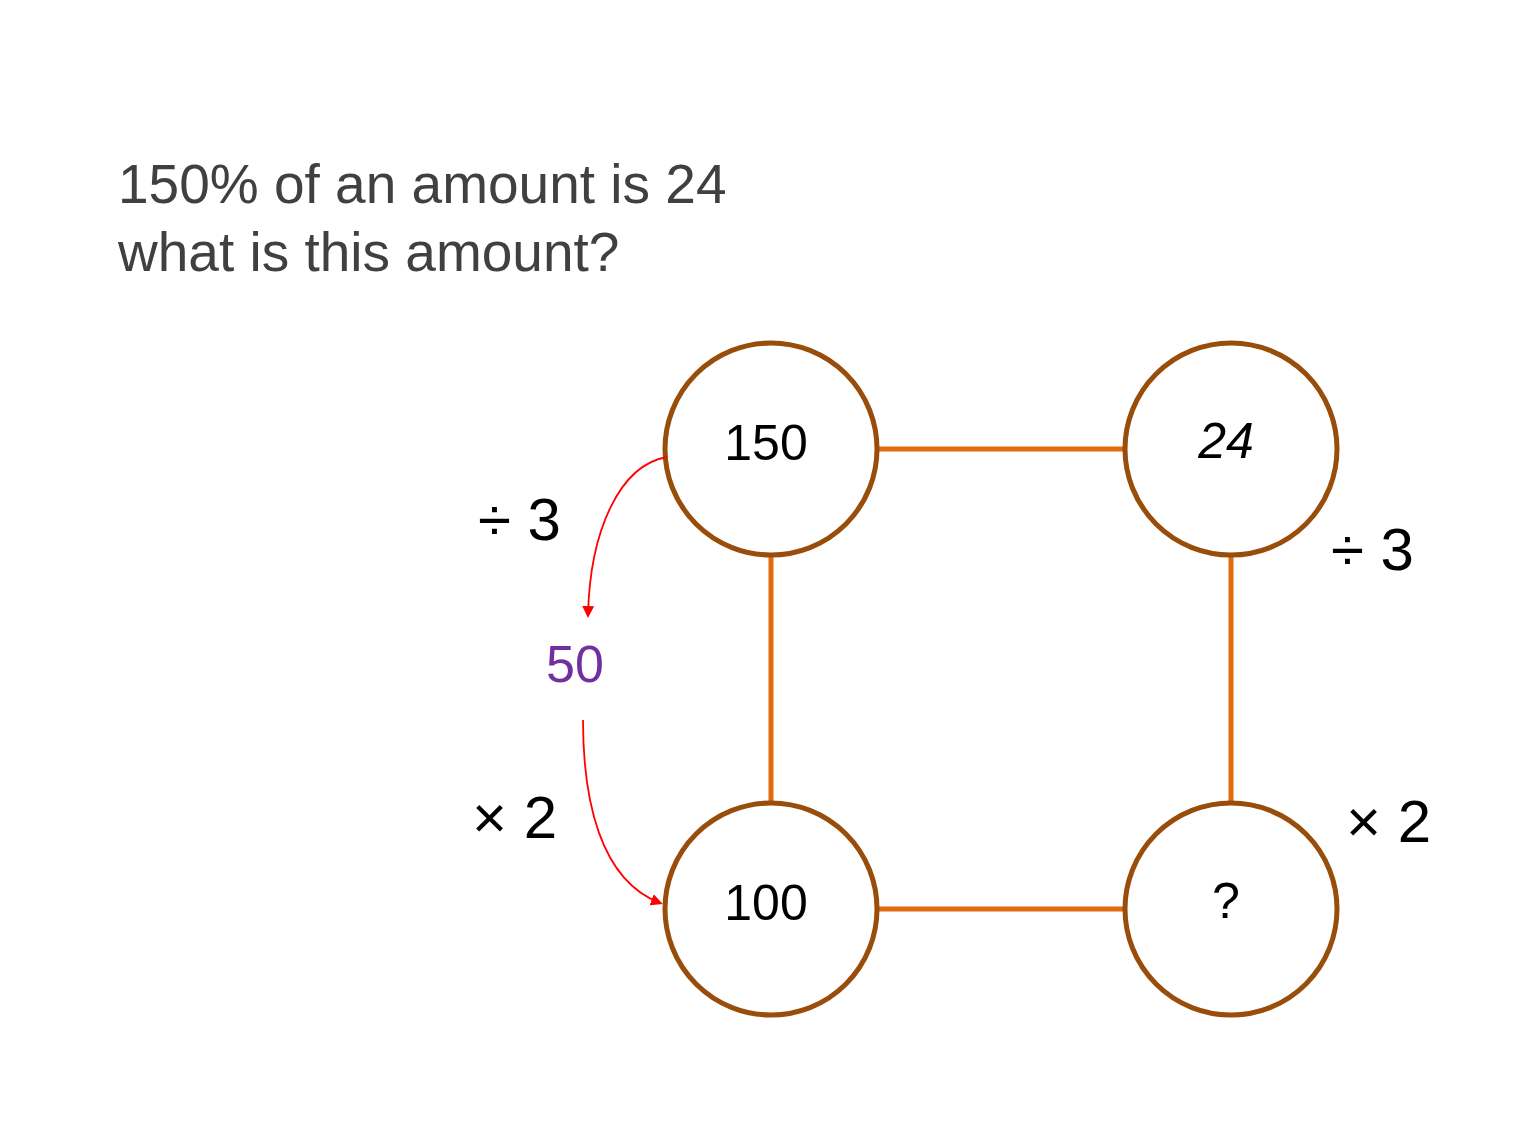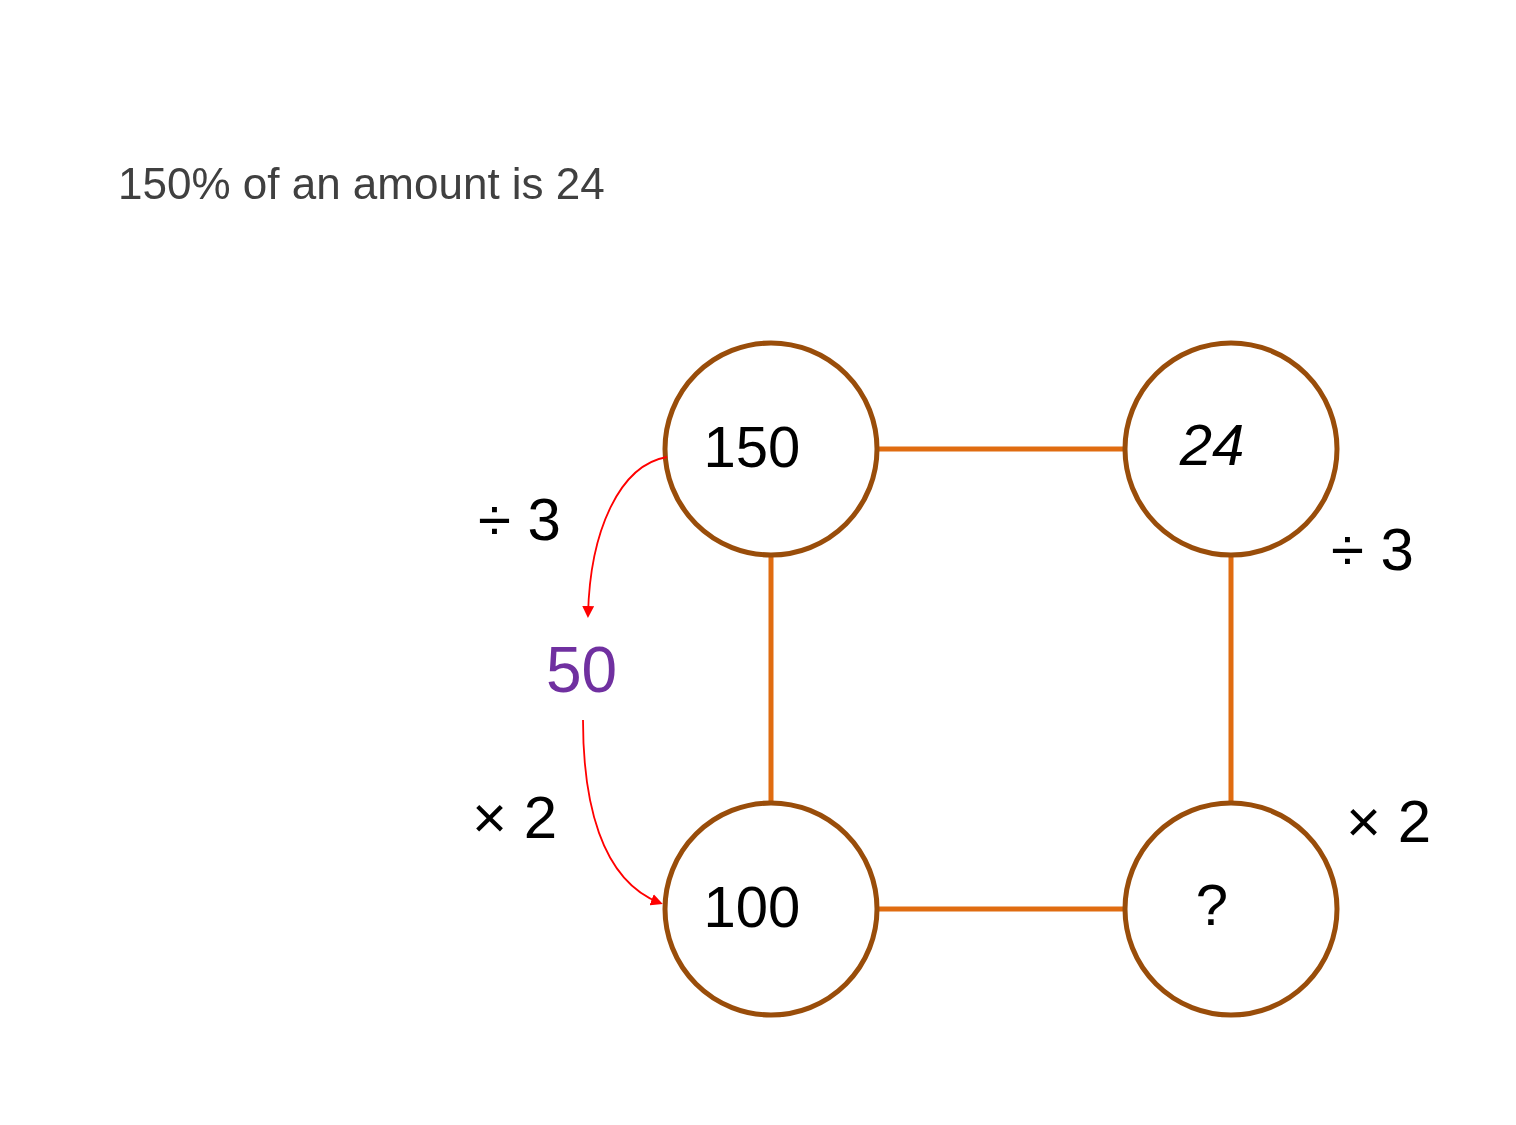--- a/index.html
+++ b/index.html
@@ -1,27 +1,28 @@
 <!DOCTYPE html>
 <html><head>
 <meta charset="utf-8">
 <style>
   html, body { margin:0; padding:0; background:#ffffff; }
   body { width:1516px; height:1125px; position:relative; overflow:hidden; font-family:"Liberation Sans", sans-serif; }
-  .question { position:absolute; left:118px; top:150px; font-size:44px; line-height:68px; color:#404040; }
+  .question { position:absolute; left:118px; top:150px; font-size:55px; line-height:68px; color:#404040; }
   .question div { white-space:nowrap; }
   svg { position:absolute; left:0; top:0; }
-  .lbl { position:absolute; font-size:64px; color:#000; white-space:nowrap; line-height:1; }
-  .node-text { position:absolute; width:176px; text-align:center; font-size:58px; line-height:1; color:#000; }
+  .lbl { position:absolute; font-size:52px; color:#000; white-space:nowrap; line-height:1; }
+  .node-text { position:absolute; width:176px; text-align:center; font-size:50px; line-height:1; color:#000;padding-left:14px; }
 </style>
 </head>
 <body>
 
 <div class="question">
   <div>150% of an amount is 24</div>
+  <div>what is this amount?</div>
 </div>
 
 <svg width="1516" height="1125" viewBox="0 0 1516 1125">
   <defs>
     <marker id="arrowhead" markerWidth="12" markerHeight="12" refX="9" refY="6" orient="auto" markerUnits="userSpaceOnUse">
       <path d="M0,0 L12,6 L0,12 z" fill="#ff0000"></path>
     </marker>
   </defs>
 
   <line x1="878" y1="449" x2="1124" y2="449" stroke="#e06c10" stroke-width="5"></line>

